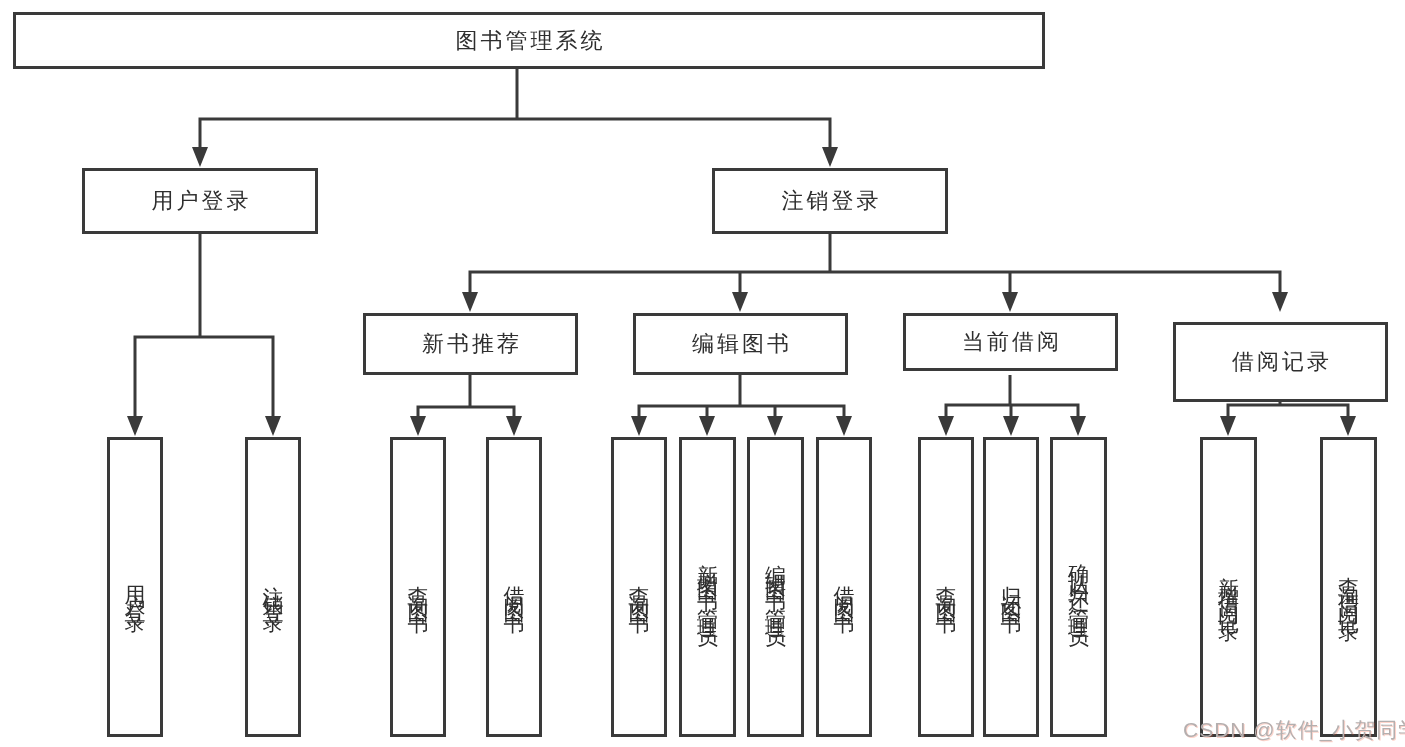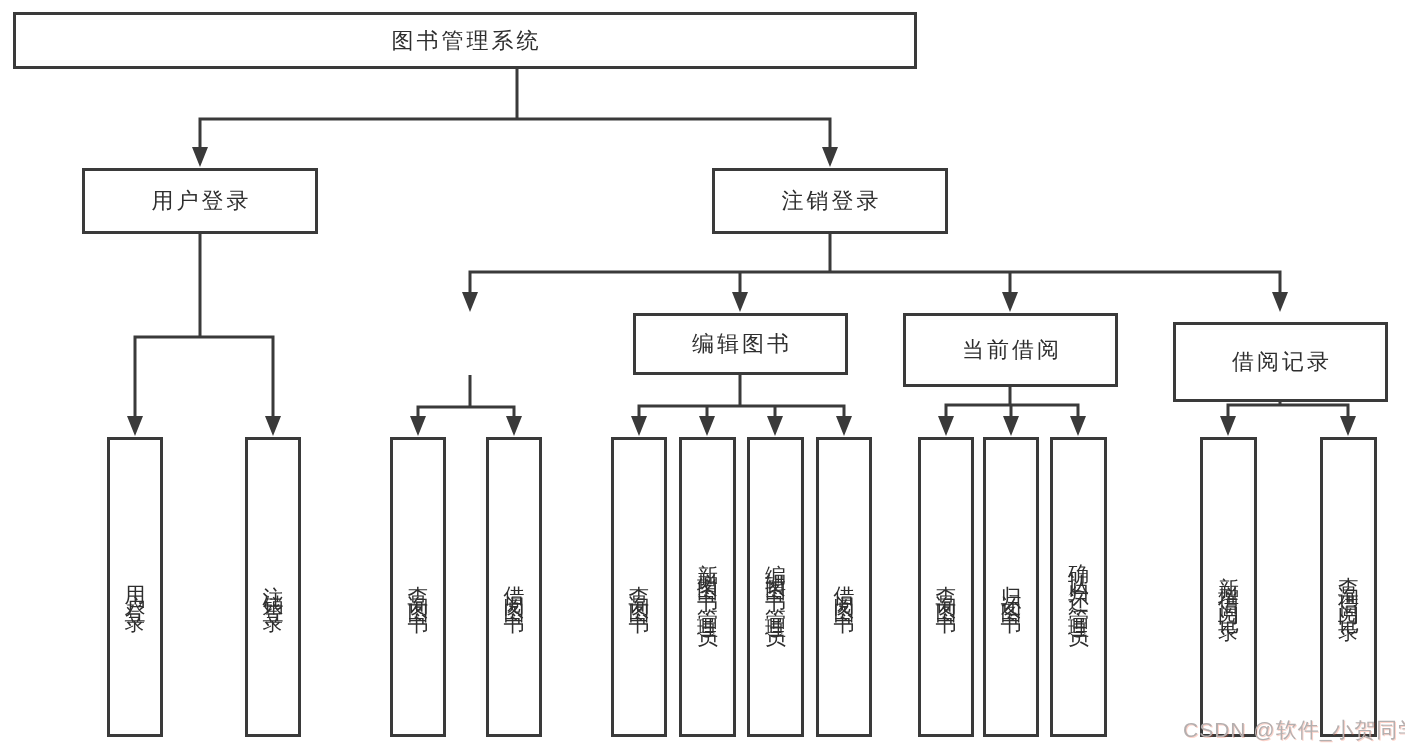--- a/index.html
+++ b/index.html
@@ -63,35 +63,38 @@
          M462,292L478,292L470,312Z M732,292L748,292L740,312Z
          M1002,292L1018,292L1010,312Z M1272,292L1288,292L1280,312Z
          M410,416L426,416L418,436Z M506,416L522,416L514,436Z
          M631,416L647,416L639,436Z M699,416L715,416L707,436Z
          M767,416L783,416L775,436Z M836,416L852,416L844,436Z
          M938,416L954,416L946,436Z M1003,416L1019,416L1011,436Z
          M1070,416L1086,416L1078,436Z
          M1220,416L1236,416L1228,436Z M1340,416L1356,416L1348,436Z"></path>
   </svg>
 
-  <div class="node h" style="left:13px;top:12px;width:904px;height:57px">
+  <div class="node h" style="left:13px;top:12px;width:1032px;height:57px">
     <span>图书管理系统</span>
   </div>
 
   <div class="node h" style="left:82px;top:168px;width:236px;height:66px">
     <span>用户登录</span>
   </div>
   <div class="node h" style="left:712px;top:168px;width:236px;height:66px">
     <span>注销登录</span>
   </div>
 
+  <div class="node h" style="left:363px;top:313px;width:215px;height:62px">
+    <span>新书推荐</span>
+  </div>
   <div class="node h" style="left:633px;top:313px;width:215px;height:62px">
     <span>编辑图书</span>
   </div>
-  <div class="node h" style="left:903px;top:313px;width:215px;height:74px">
+  <div class="node h" style="left:903px;top:313px;width:215px;height:58px">
     <span>当前借阅</span>
   </div>
   <div class="node h" style="left:1173px;top:322px;width:215px;height:80px">
     <span>借阅记录</span>
   </div>
 
   <div class="node v" style="left:107px;top:437px;width:56px;height:300px">
     <span>用户登录</span>
   </div>
   <div class="node v" style="left:245px;top:437px;width:56px;height:300px">

